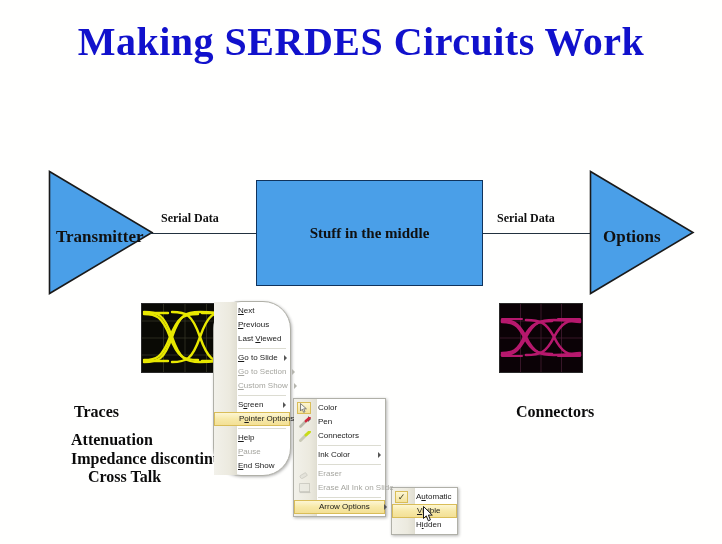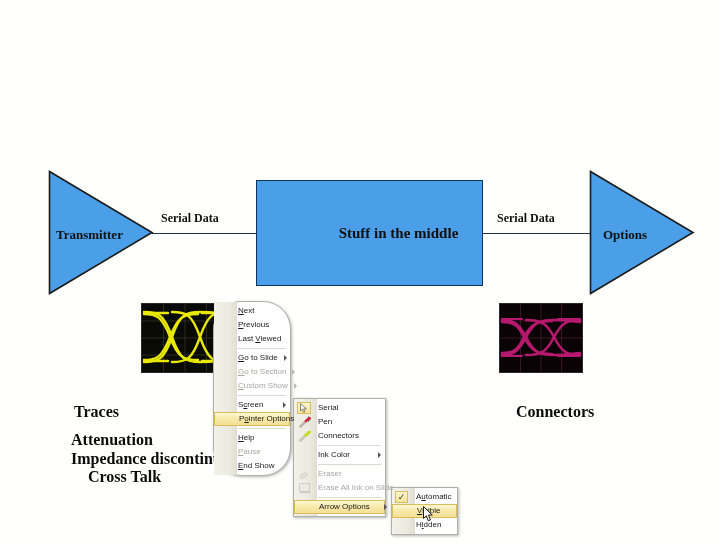--- a/index.html
+++ b/index.html
@@ -23,40 +23,39 @@
     color:#1111cc;
     white-space:nowrap;
   }
   .tri-outline{position:absolute;}
   .tri-outline svg{display:block;}
 
   .shape-label{
     position:absolute;
     font-family:"Liberation Serif", serif;
     font-weight:bold;
-    font-size:13px;
+    font-size:17px;
     color:#111111;
     white-space:nowrap;
   }
 
   .midbox{
     position:absolute;
     background:#4a9fe8;
     border:1.5px solid #10335c;
     box-sizing:border-box;
   }
   .midbox-label{
     position:absolute;
     width:100%;
     text-align:center;
     font-family:"Liberation Serif", serif;
     font-weight:bold;
     font-size:15px;
     color:#101010;
-    padding-left:29px;
   }
 
   .conn-line{
     position:absolute;
     height:0;
     border-top:1.5px solid #22313f;
   }
   .conn-label{
     position:absolute;
     font-family:"Liberation Serif", serif;
@@ -158,20 +157,21 @@
     box-sizing:border-box;z-index:3;
   }
   .mouse-cursor{position:absolute;z-index:50;}
   u{text-decoration:underline;}
 </style>
 </head>
 <body>
 
 <div id="slide">
 
+  <div class="title">Making SERDES Circuits Work</div>
 
   <div class="tri-outline" style="left:48px;top:170px;">
     <svg width="106" height="125" viewBox="0 0 106 125">
       <polygon points="1.5,1.5 104,62.5 1.5,123.5" fill="#4a9fe8" stroke="#1a1a1a" stroke-width="1.6"></polygon>
     </svg>
   </div>
   <div class="shape-label" style="left:56px;top:227px;">Transmitter</div>
 
   <div class="conn-line" style="left:150px;top:233px;width:107px;"></div>
   <div class="conn-label" style="left:161px;top:211px;">Serial Data</div>
@@ -286,21 +286,21 @@
       </div>
     </div>
 
   <div class="menu with-gutter" id="menu-pointer" style="left:293px;top:398px;width:93px;">
       <div class="mi">
         <div class="mic sel">
           <svg width="8" height="10" viewBox="0 0 8 10">
             <polygon points="0.5,0.5 0.5,8 2.3,6.2 3.6,9.3 5,8.7 3.7,5.8 6.4,5.8" fill="#f7f7f2" stroke="#666" stroke-width="0.8"></polygon>
           </svg>
         </div>
-        <span class="lbl">Serial</span>
+        <span class="lbl">Color</span>
       </div>
       <div class="mi">
         <div class="mic">
           <svg width="12" height="11" viewBox="0 0 12 11">
             <line x1="1.5" y1="9.5" x2="7" y2="4" stroke="#b8b8a8" stroke-width="2.6" stroke-linecap="round"></line>
             <line x1="7" y1="4" x2="10.5" y2="0.8" stroke="#d0273d" stroke-width="2.6" stroke-linecap="round"></line>
           </svg>
         </div>
         <span class="lbl">Pen</span>
       </div>

